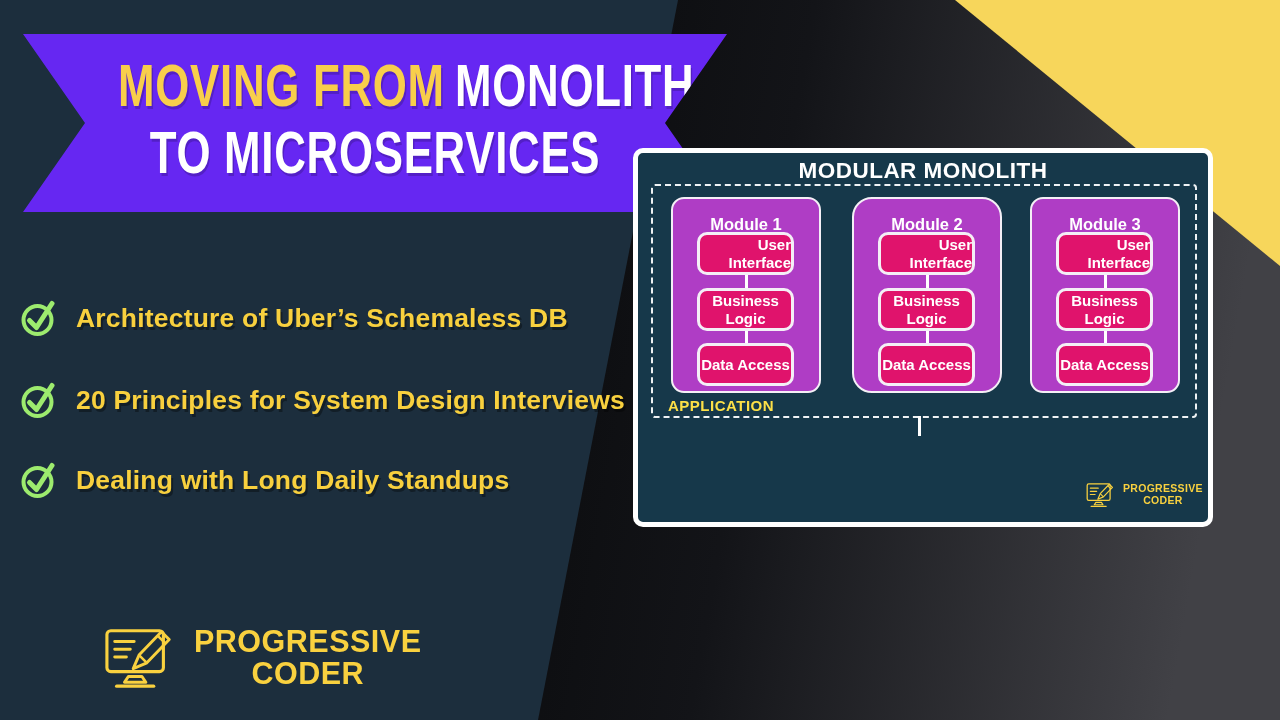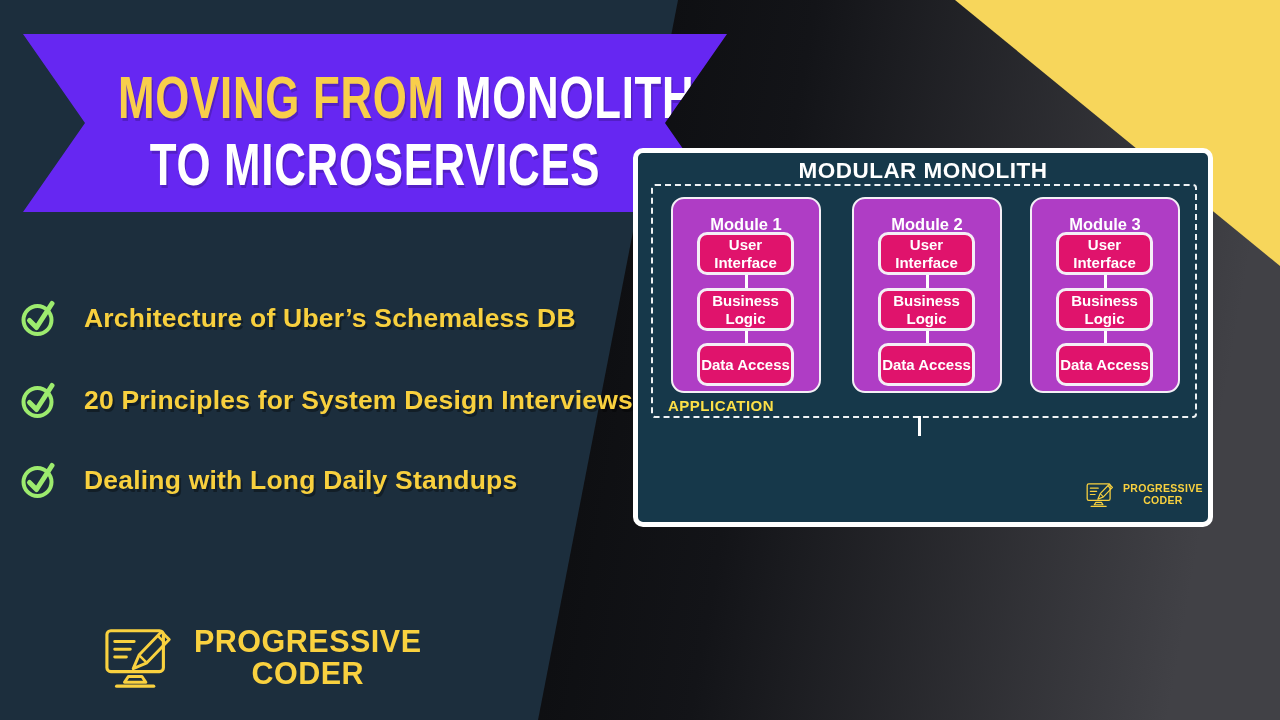--- a/index.html
+++ b/index.html
@@ -15,56 +15,56 @@
     clip-path:polygon(955px 0,1280px 0,1280px 266px);}
 
   
   .corner-tag{position:absolute;top:14px;right:26px;text-align:right;color:#121212;
     font-weight:800;font-size:46px;line-height:54px;letter-spacing:.5px;}
   .corner-line{transform:scaleX(.75);transform-origin:right center;white-space:nowrap;}
 
   
   .banner{position:absolute;left:23px;top:34px;width:704px;height:178px;background:#6627F2;
     clip-path:polygon(0 0,100% 0,calc(100% - 62px) 50%,100% 100%,0 100%,62px 50%);
-    padding-top:30px;text-align:center;z-index:2;}
+    padding-top:18px;text-align:center;z-index:2;}
   .banner-line{font-weight:800;font-size:60px;line-height:67px;letter-spacing:1px;
     transform:scaleX(.73);transform-origin:center;white-space:nowrap;color:#FFFFFF;
     text-shadow:2px 3px 0 rgba(0,0,0,.18);}
   .banner .hl{color:#F8CE4B;}
   .banner .rest{margin-left:14px;}
 
   
-  .check-row{position:absolute;left:20px;display:flex;align-items:center;height:48px;gap:24px;}
+  .check-row{position:absolute;left:20px;display:flex;align-items:center;height:48px;gap:16px;}
   .check-row svg{flex:0 0 auto;color:#9DEB6E;}
   .check-label{font-weight:800;font-size:26.5px;color:#F8D03E;letter-spacing:.2px;
     text-shadow:2px 3px 0 rgba(0,0,0,.35);white-space:nowrap;}
 
   
   .brand{position:absolute;left:104px;top:624px;display:flex;align-items:center;gap:16px;color:#F9D13F;}
   .brand-text{font-weight:800;font-size:30.5px;line-height:1.06;letter-spacing:.5px;text-align:center;}
 
   
   .panel{position:absolute;left:633px;top:148px;width:580px;height:379px;background:#16384A;
     border:5px solid #FFFFFF;border-radius:10px;z-index:3;}
   .panel-title{position:absolute;left:0;top:5px;width:100%;text-align:center;color:#FFFFFF;
     font-weight:800;font-size:22.5px;letter-spacing:.5px;}
   .app-box{position:absolute;left:13px;top:31px;width:546px;height:234px;
     border:2px dashed #EEF2F4;border-radius:4px;}
   .app-label{position:absolute;left:30px;top:244px;color:#fde047;font-weight:800;
     font-size:15px;letter-spacing:.5px;}
 
   .module{position:absolute;top:44px;width:150px;height:196px;background:#AF3DC5;
     border:2.5px solid #F4EFF6;border-radius:13px;}
-  .module.m1{left:33px;} .module.m2{left:214px;} .module.m3{left:392px;}
+  .module.m1{left:33px;} .module.m2{left:214px;border-radius:20px;} .module.m3{left:392px;}
   .module-name{position:absolute;left:0;top:16px;width:100%;text-align:center;color:#FFFFFF;
     font-weight:800;font-size:16.5px;}
   .layer{position:absolute;left:24px;width:97px;height:43px;background:#E0136C;
     border:3px solid #F4EFF6;border-radius:10px;display:flex;align-items:center;justify-content:center;
     text-align:center;color:#FFFFFF;font-weight:800;font-size:15px;line-height:18px;}
-  .layer.l1{top:33px;} .layer.l2{top:89px;} .layer.l3{top:144px;}
+  .layer.l1{top:33px;text-align:right;} .layer.l2{top:89px;} .layer.l3{top:144px;}
   .mod-conn{position:absolute;left:calc(50% - 1.5px);width:3px;background:#FFFFFF;}
   .mod-conn.c1{top:76px;height:13px;} .mod-conn.c2{top:132px;height:12px;}
 
   .db-conn{position:absolute;left:280px;top:263px;width:3px;height:20px;background:#FFFFFF;}
   .cylinder{position:absolute;left:252px;top:280px;width:62px;height:82px;}
   .cyl-label{position:absolute;left:0;top:30px;width:100%;text-align:center;color:#FFFFFF;
     font-weight:800;font-size:15.5px;}
 
   .watermark{position:absolute;left:448px;top:328px;display:flex;align-items:center;gap:7px;color:#F9D13F;}
   .watermark-text{font-weight:800;font-size:10.5px;line-height:1.12;letter-spacing:.3px;text-align:center;}

